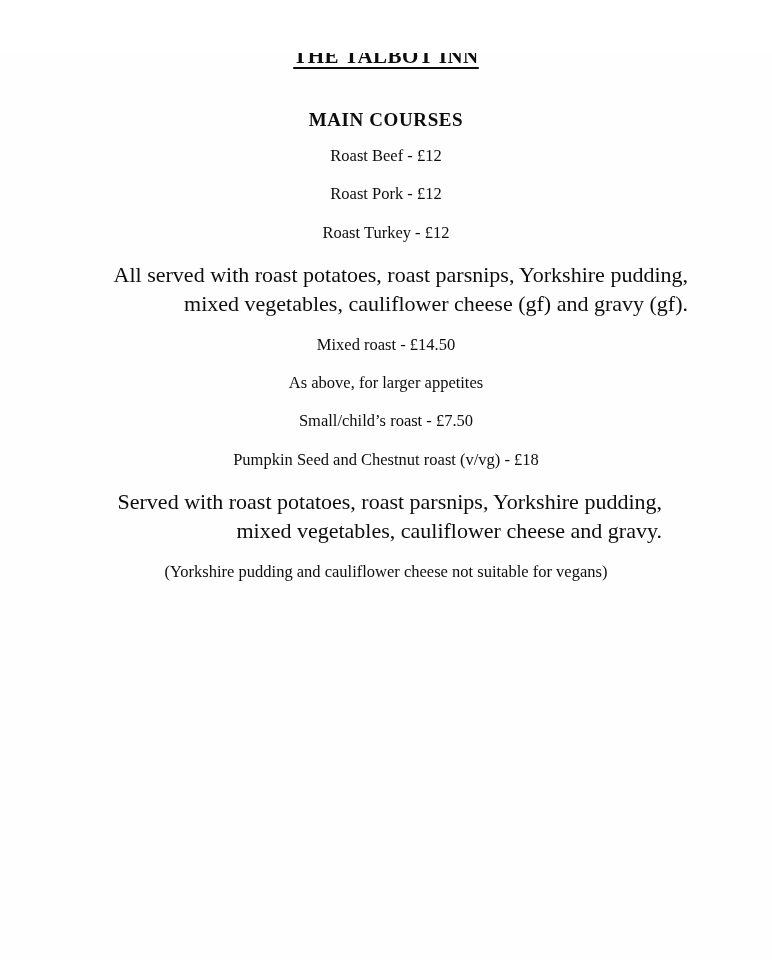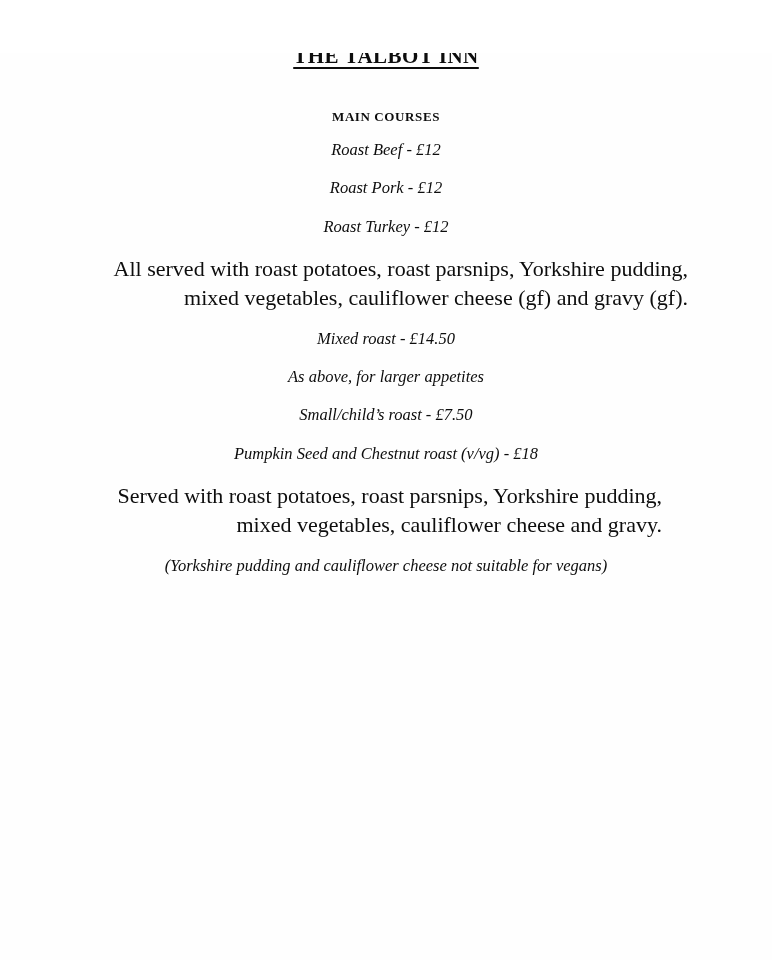--- a/index.html
+++ b/index.html
@@ -46,31 +46,30 @@
     margin: 52px 0 0 0;
   }
   .section {
     margin-top: 40px;
   }
   .section.desserts {
     margin-top: 60px;
   }
   .section-heading {
     text-align: center;
-    font-size: 13px;
+    font-size: 19px;
     font-weight: bold;
     letter-spacing: 0.6px;
     margin: 0 0 14px 0;
   }
   .item {
     text-align: center;
     font-size: 16.5px;
     line-height: 1.35;
     margin: 0 0 16px 0;
-    font-style: italic;
   }
   .note {
     text-align: right;
     font-size: 22px;
     line-height: 1.32;
     margin: 0 0 16px 0;
     padding: 0 34px;
   }
   .note.narrow {
     padding: 0 60px;

